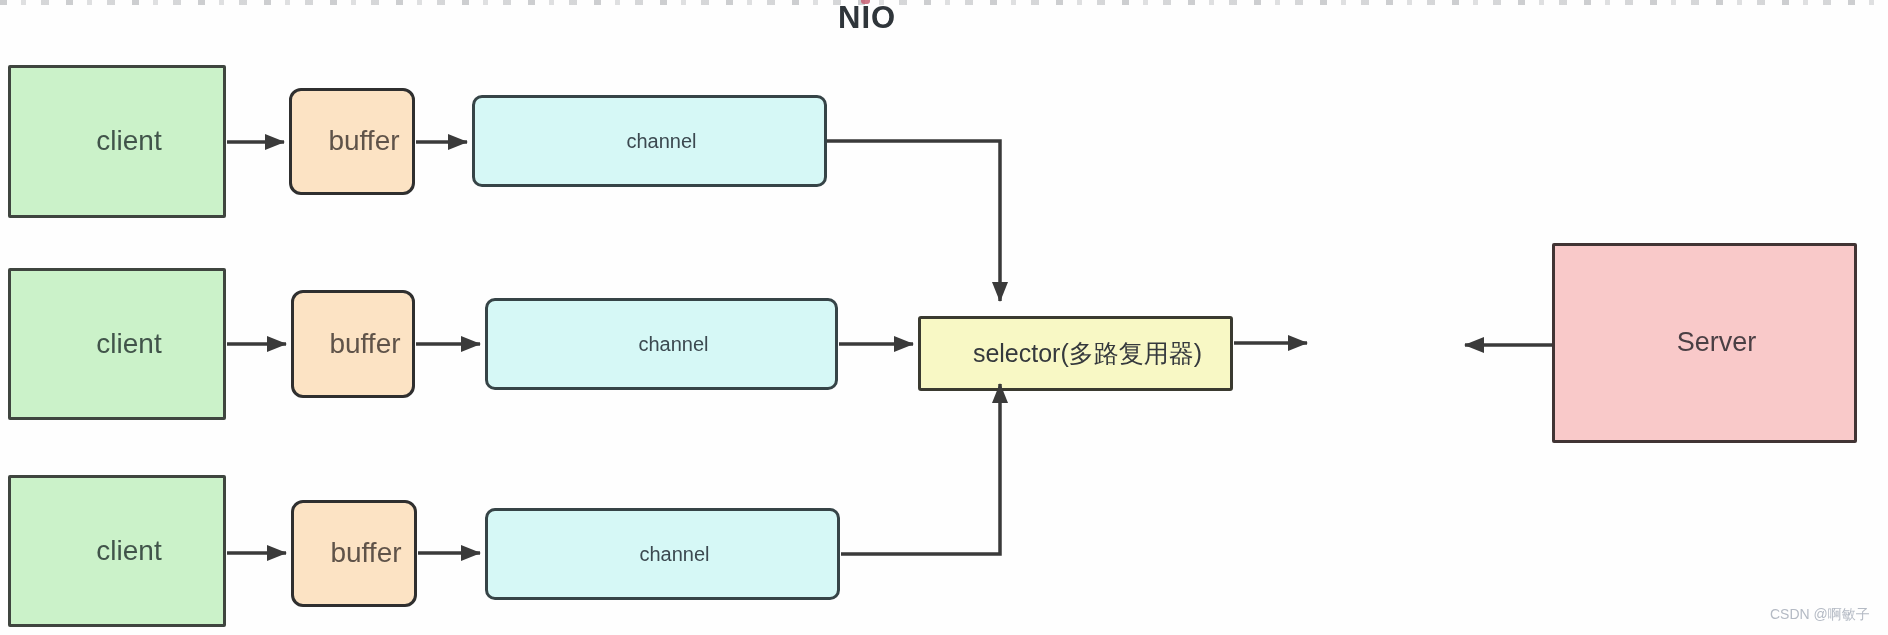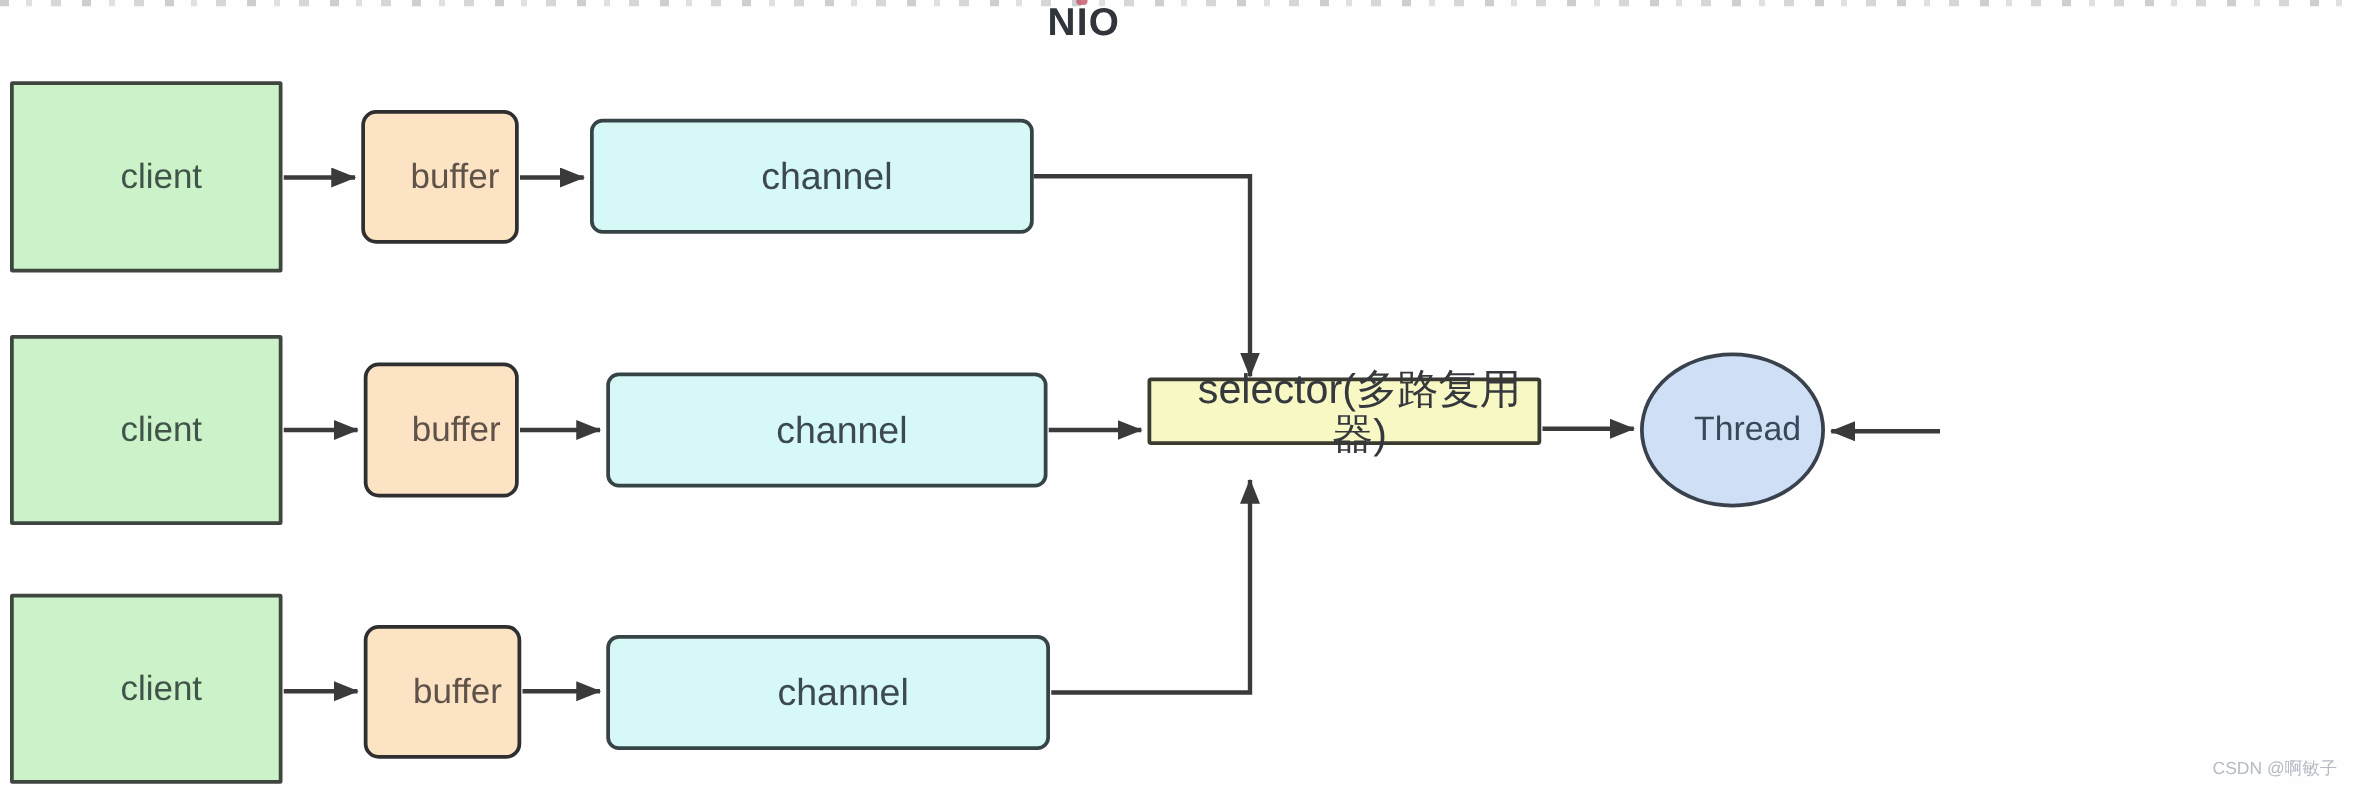--- a/index.html
+++ b/index.html
@@ -41,29 +41,29 @@
   .c3{left:8px;top:475px;width:218px;height:152px;}
   .buffer{
     background:var(--buffer_fill);border:3px solid var(--buffer_border);
     color:var(--buffer_text);font-size:28px;border-radius:12px;
   }
   .bf1{left:289px;top:88px;width:126px;height:107px;}
   .bf2{left:291px;top:290px;width:124px;height:108px;}
   .bf3{left:291px;top:500px;width:126px;height:107px;}
   .channel{
     background:var(--channel_fill);border:3px solid var(--channel_border);
-    color:var(--channel_text);font-size:30px;border-radius:10px;text-align:right;
+    color:var(--channel_text);font-size:20px;border-radius:10px;text-align:right;
   }
   .ch1{left:472px;top:95px;width:355px;height:92px;}
   .ch2{left:485px;top:298px;width:353px;height:92px;}
   .ch3{left:485px;top:508px;width:355px;height:92px;}
   .selector{
-    left:918px;top:302px;width:315px;height:54px;
+    left:918px;top:316px;width:315px;height:75px;
     background:var(--selector_fill);border:3px solid var(--selector_border);
-    color:var(--selector_text);font-size:33px;border-radius:3px;
+    color:var(--selector_text);font-size:25px;border-radius:3px;
   }
   .thread{
     left:1312px;top:282px;width:148px;height:124px;border-radius:50%;
     background:var(--thread_fill);border:3px solid var(--thread_border);
     color:var(--thread_text);font-size:27px;
   }
   .server{
     left:1552px;top:243px;width:305px;height:200px;
     background:var(--server_fill);border:3px solid var(--server_border);
     color:var(--server_text);font-size:27px;border-radius:2px;
@@ -92,21 +92,21 @@
 
   <div class="box client c2">client</div>
   <div class="box buffer bf2">buffer</div>
   <div class="box channel ch2">channel</div>
 
   <div class="box client c3">client</div>
   <div class="box buffer bf3">buffer</div>
   <div class="box channel ch3">channel</div>
 
   <div class="box selector">selector(多路复用器)</div>
-  <div class="box thread">Thread</div>
+  <div class="box server">Server</div>
 
   <svg id="connectors" width="1888" height="635" viewBox="0 0 1888 635">
     <defs>
       <marker id="ah" markerUnits="userSpaceOnUse" markerWidth="22" markerHeight="18" refX="19" refY="8" orient="auto">
         <path d="M0,0 L20,8 L0,16 Z"></path>
       </marker>
     </defs>
     <path d="M227,142 L284,142" marker-end="url(#ah)"></path>
     <path d="M416,142 L467,142" marker-end="url(#ah)"></path>
     <path d="M827,141 L1000,141 L1000,301" marker-end="url(#ah)"></path>

